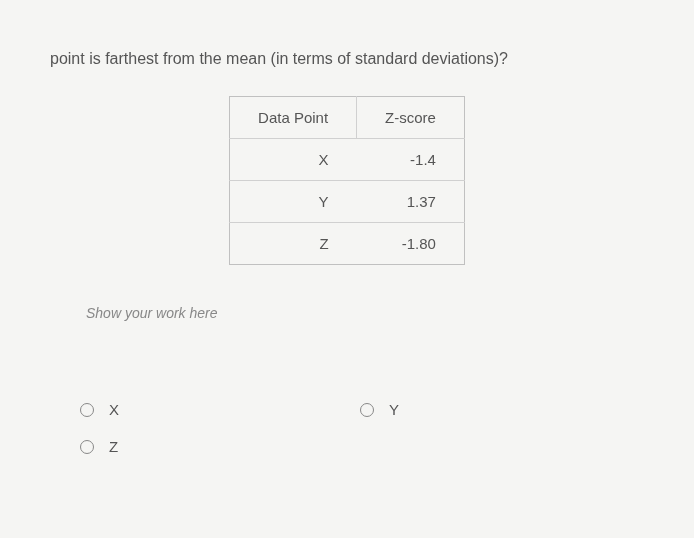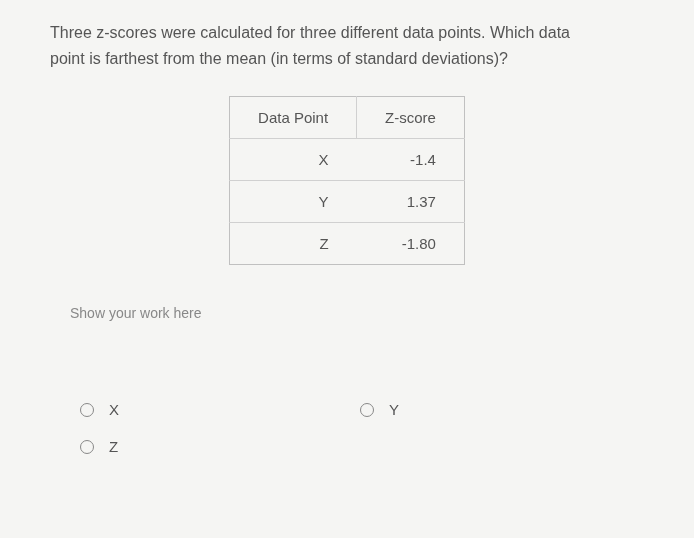--- a/index.html
+++ b/index.html
@@ -44,22 +44,23 @@
     }
     th:last-child {
       border-right: none;
     }
     tr:last-child td {
       border-bottom: none;
     }
     .work-area {
       color: #888;
       font-size: 14px;
-      margin-left: 20px;
+      margin-left: 36px;
       margin-bottom: 80px;
+      font-style: italic;
     }
     .options {
       display: flex;
       flex-wrap: wrap;
       margin-left: 30px;
     }
     .option {
       display: flex;
       align-items: center;
       width: 280px;
@@ -76,21 +77,21 @@
     }
     .option-label {
       font-size: 15px;
       color: #555;
     }
   </style>
 </head>
 <body>
 
 <div class="question">
-  <span>Three z-scores were calculated for three different data points. Which data</span><br>
+  <br>
   <span>point is farthest from the mean (in terms of standard deviations)?</span>
 </div>
 
 <div class="table-container">
   <table>
     <tbody>
         <tr>
       <th>Data Point</th>
       <th>Z-score</th>
     </tr>

